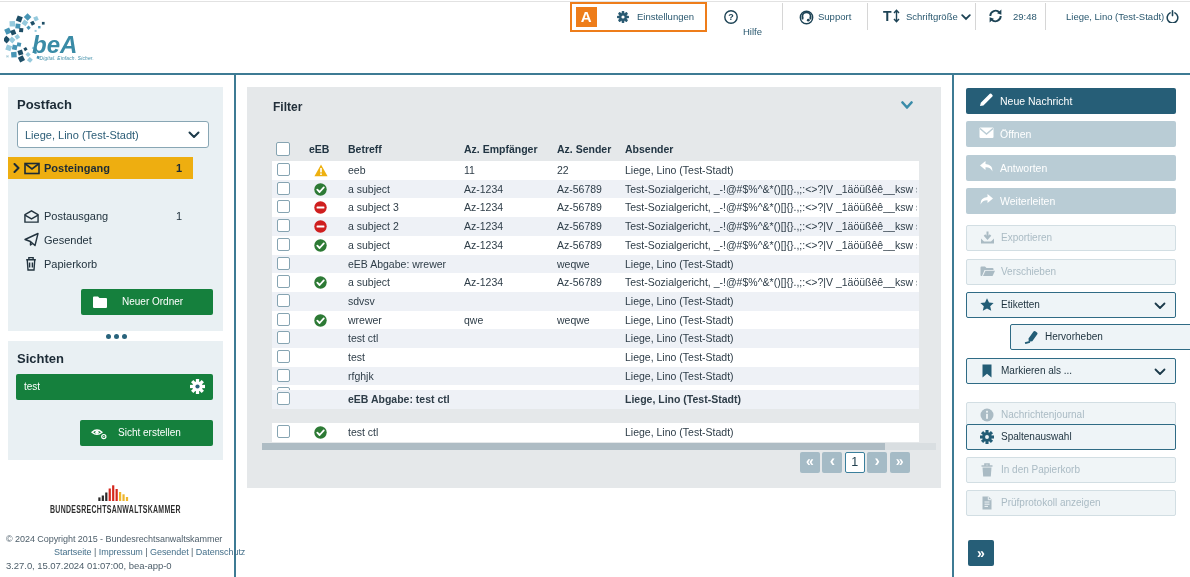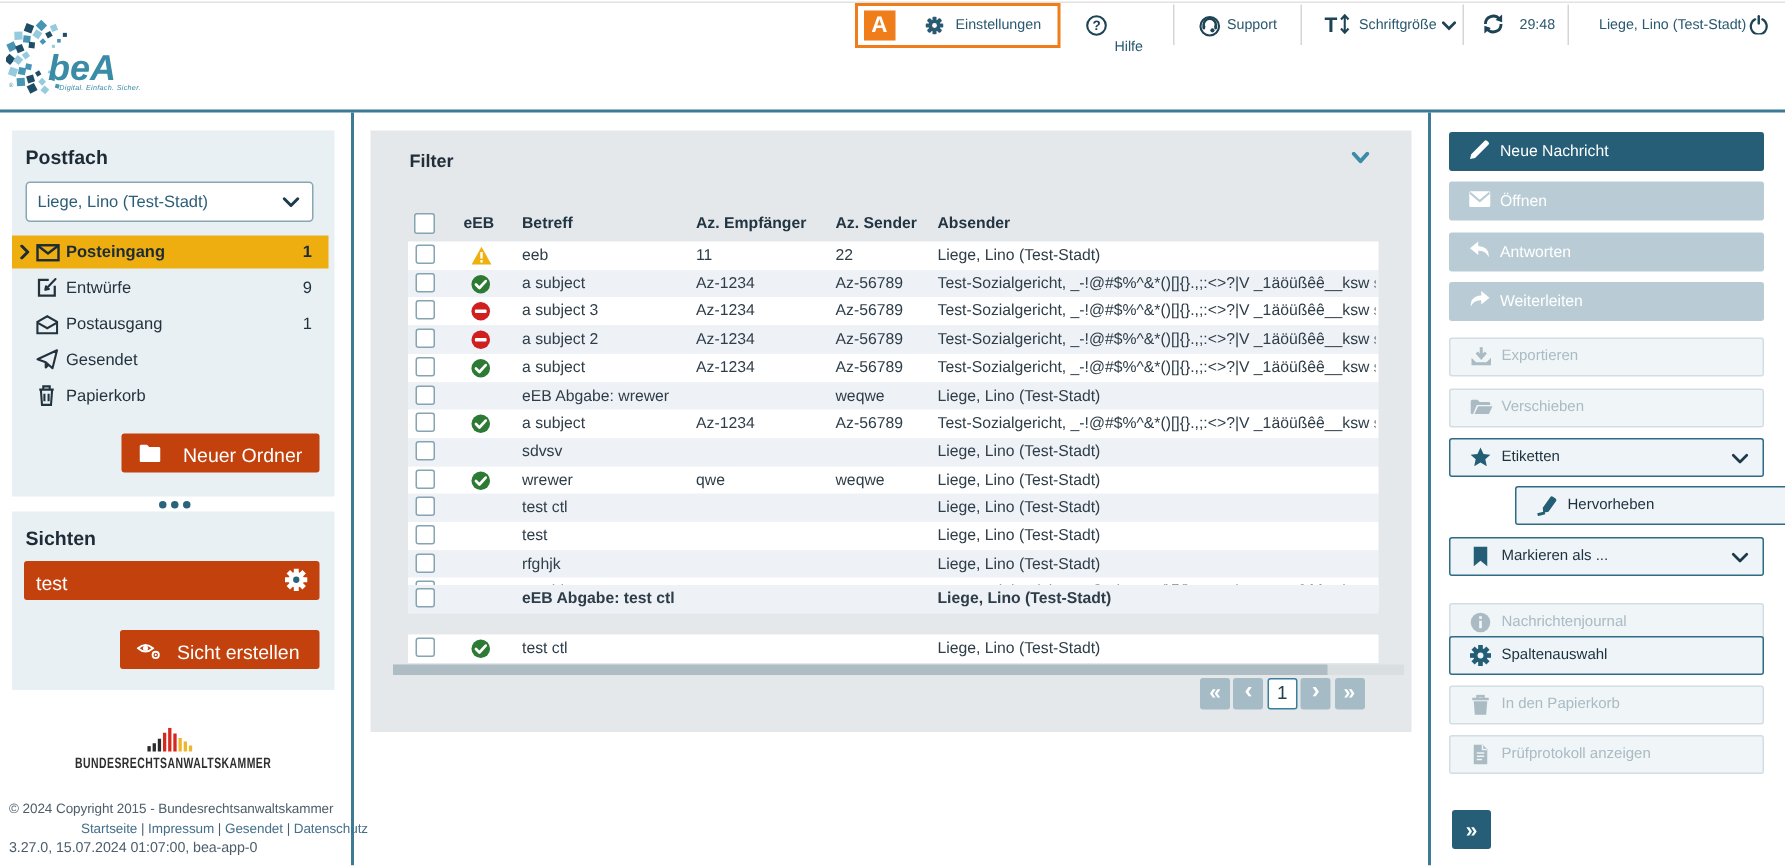--- a/index.html
+++ b/index.html
@@ -6,25 +6,25 @@
   * { margin:0; padding:0; box-sizing:border-box; }
   html,body { width:1190px; height:577px; overflow:hidden; background:#fff;
     font-family:"Liberation Sans", sans-serif; }
   .abs { position:absolute; }
   body { position:relative; }
   .navtext { font-size:9.5px; color:#2a586f; white-space:nowrap; }
   .sep { position:absolute; top:3px; width:1px; height:27px; background:#d6d6d6; }
   
   .panel { position:absolute; left:8px; width:215px; background:#e9f0f3; }
   .ptitle { font-size:13px; font-weight:bold; color:#1c2b36; }
-  .folder { position:absolute; left:0; width:211px; height:21px; font-size:11px; color:#22333e; }
+  .folder { position:absolute; left:0; width:185px; height:21px; font-size:11px; color:#22333e; }
   .folder .ic { position:absolute; left:16px; top:4px; }
   .folder .lbl { position:absolute; left:36px; top:4.5px; }
   .folder .cnt { position:absolute; right:11px; top:4.5px; font-weight:bold; }
-  .tealbtn { position:absolute; background:#c2410c; color:#fff; font-size:13px; border-radius:2px; }
+  .tealbtn { position:absolute; background:#15803d; color:#fff; font-size:10px; border-radius:2px; }
   
   .row { position:absolute; left:25px; width:647px; height:19px; }
   .row .cb, .hcb { position:absolute; left:5px; top:2px; width:13px; height:13px; background:#fff; border:1px solid #86a4b2; border-radius:2px; }
   .row .ico { position:absolute; left:42px; top:3px; }
   .row span.c1 { position:absolute; left:76px; top:3px; }
   .row span.c2 { position:absolute; left:192px; top:3px; }
   .row span.c3 { position:absolute; left:285px; top:3px; }
   .row span.c4 { position:absolute; left:353px; top:3px; white-space:nowrap; overflow:hidden; width:292px; display:inline-block; }
   .row span { font-size:10.5px; color:#2e3d48; }
   
@@ -151,28 +151,20 @@
     <svg class="abs" style="left:5px;top:6px;" width="7" height="10" viewBox="0 0 7 10">
         <path d="M1.5 1 L5.5 5 L1.5 9" fill="none" stroke="#1c2b36" stroke-width="2" stroke-linejoin="round" stroke-linecap="round"></path>
       </svg>
     <svg class="ic" width="16" height="15" viewBox="0 0 16 12" style="top:4px;">
         <rect x="1" y="1" width="14" height="10" fill="none" stroke="#1c2b36" stroke-width="1.6"></rect>
         <path d="M1.5 1.5 L8 6.5 L14.5 1.5" fill="none" stroke="#1c2b36" stroke-width="1.6"></path>
       </svg>
     <span class="lbl">Posteingang</span>
       <span class="cnt">1</span>
   </div>
-  <div class="folder" style="top:94px;">
-    <svg class="ic" width="15" height="15" viewBox="0 0 15 15" style="top:3px;">
-        <path d="M8.5 2.5 H2 V13 H12.5 V6.5" fill="none" stroke="#22333e" stroke-width="1.5"></path>
-        <path d="M6.2 9.2 L13 2 M6.2 9.2 l2.4 -0.5 M6.2 9.2 l0.5 -2.4" stroke="#22333e" stroke-width="1.4" fill="none" stroke-linecap="round"></path>
-      </svg>
-    <span class="lbl">Entwürfe</span>
-      <span class="cnt" style="font-weight:normal;">9</span>
-  </div>
   <div class="folder" style="top:118px;">
     <svg class="ic" width="15" height="15" viewBox="0 0 16 14" style="top:4px;">
         <path d="M1 5 L8 1 L15 5 V13 H1 Z" fill="none" stroke="#22333e" stroke-width="1.5"></path>
         <path d="M1 5.5 L8 9.5 L15 5.5" fill="none" stroke="#22333e" stroke-width="1.5"></path>
       </svg>
     <span class="lbl">Postausgang</span>
       <span class="cnt" style="font-weight:normal;">1</span>
   </div>
   <div class="folder" style="top:142px;">
     <svg class="ic" width="15" height="15" viewBox="0 0 15 15" style="top:3px;">

